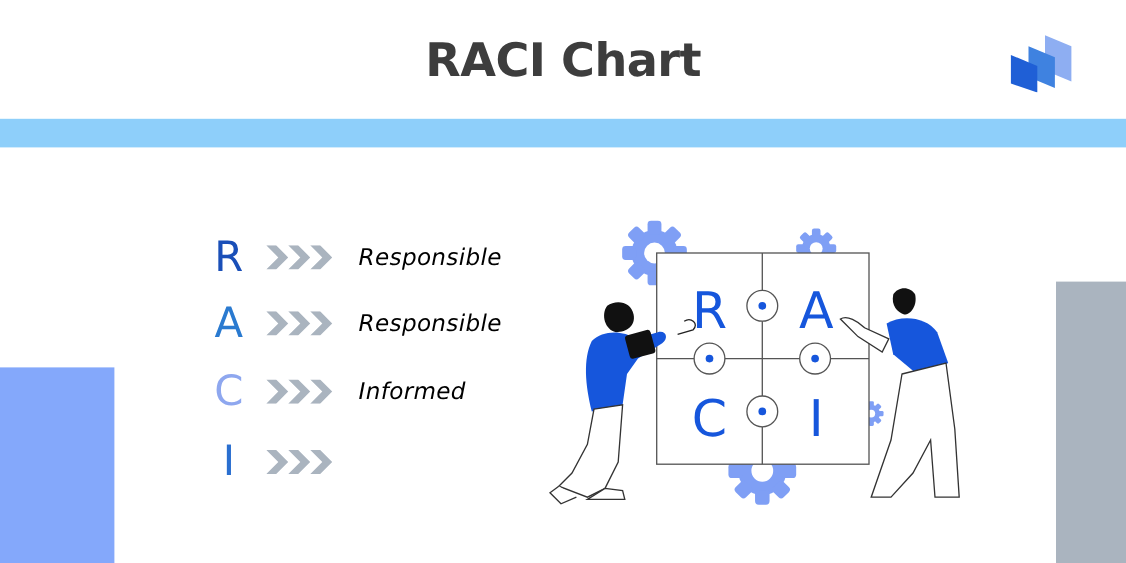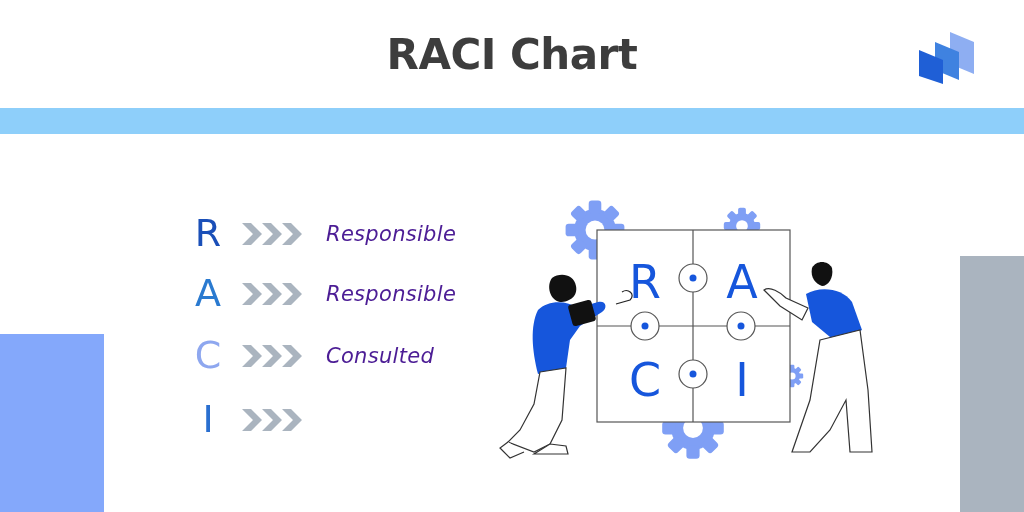--- a/index.html
+++ b/index.html
@@ -16,21 +16,21 @@
   .right-block { position:absolute; left:960px; top:256px; width:64px; height:256px; }
   .legend { position:absolute; left:190px; top:210px; }
   .legend-row { position:absolute; left:0; height:50px; width:300px; }
   .legend-letter {
     position:absolute; left:0; top:0; width:36px; font-size:38px; line-height:46px;
     font-family:"DejaVu Sans", sans-serif; font-weight:normal; text-align:center;
   }
   .legend-arrows { position:absolute; left:52px; top:13px; width:64px; height:22px; }
   .legend-label {
     position:absolute; left:136px; top:12px; font-size:21px; font-style:italic;
-    color:#4c1d95; font-family:"DejaVu Sans", sans-serif; letter-spacing:0.3px;
+    color:#000000; font-family:"DejaVu Sans", sans-serif; letter-spacing:0.3px;
   }
   .illustration { position:absolute; left:490px; top:190px; width:420px; height:280px; }
 </style>
 </head>
 <body>
 
 <div class="title">RACI Chart</div>
 
 <svg class="logo" viewBox="0 0 64 54">
   <polygon points="34,2 58,12 58,44 34,34" fill="#8eaef2"></polygon>
@@ -61,21 +61,21 @@
     </svg>
     <div class="legend-label">Responsible</div>
   </div>
   <div class="legend-row" style="top:122px;">
     <div class="legend-letter" style="color:#8ea7ef;">C</div>
     <svg class="legend-arrows" viewBox="0 0 64 22">
       <polygon points="0,0 9,0 20,11 9,22 0,22 11,11" fill="#aab4bf"></polygon>
       <polygon points="20,0 29,0 40,11 29,22 20,22 31,11" fill="#aab4bf"></polygon>
       <polygon points="40,0 49,0 60,11 49,22 40,22 51,11" fill="#aab4bf"></polygon>
     </svg>
-    <div class="legend-label">Consulted</div>
+    <div class="legend-label">Informed</div>
   </div>
   <div class="legend-row" style="top:186px;">
     <div class="legend-letter" style="color:#2a6fd0;">I</div>
     <svg class="legend-arrows" viewBox="0 0 64 22">
       <polygon points="0,0 9,0 20,11 9,22 0,22 11,11" fill="#aab4bf"></polygon>
       <polygon points="20,0 29,0 40,11 29,22 20,22 31,11" fill="#aab4bf"></polygon>
       <polygon points="40,0 49,0 60,11 49,22 40,22 51,11" fill="#aab4bf"></polygon>
     </svg>
   </div>
 </div>

